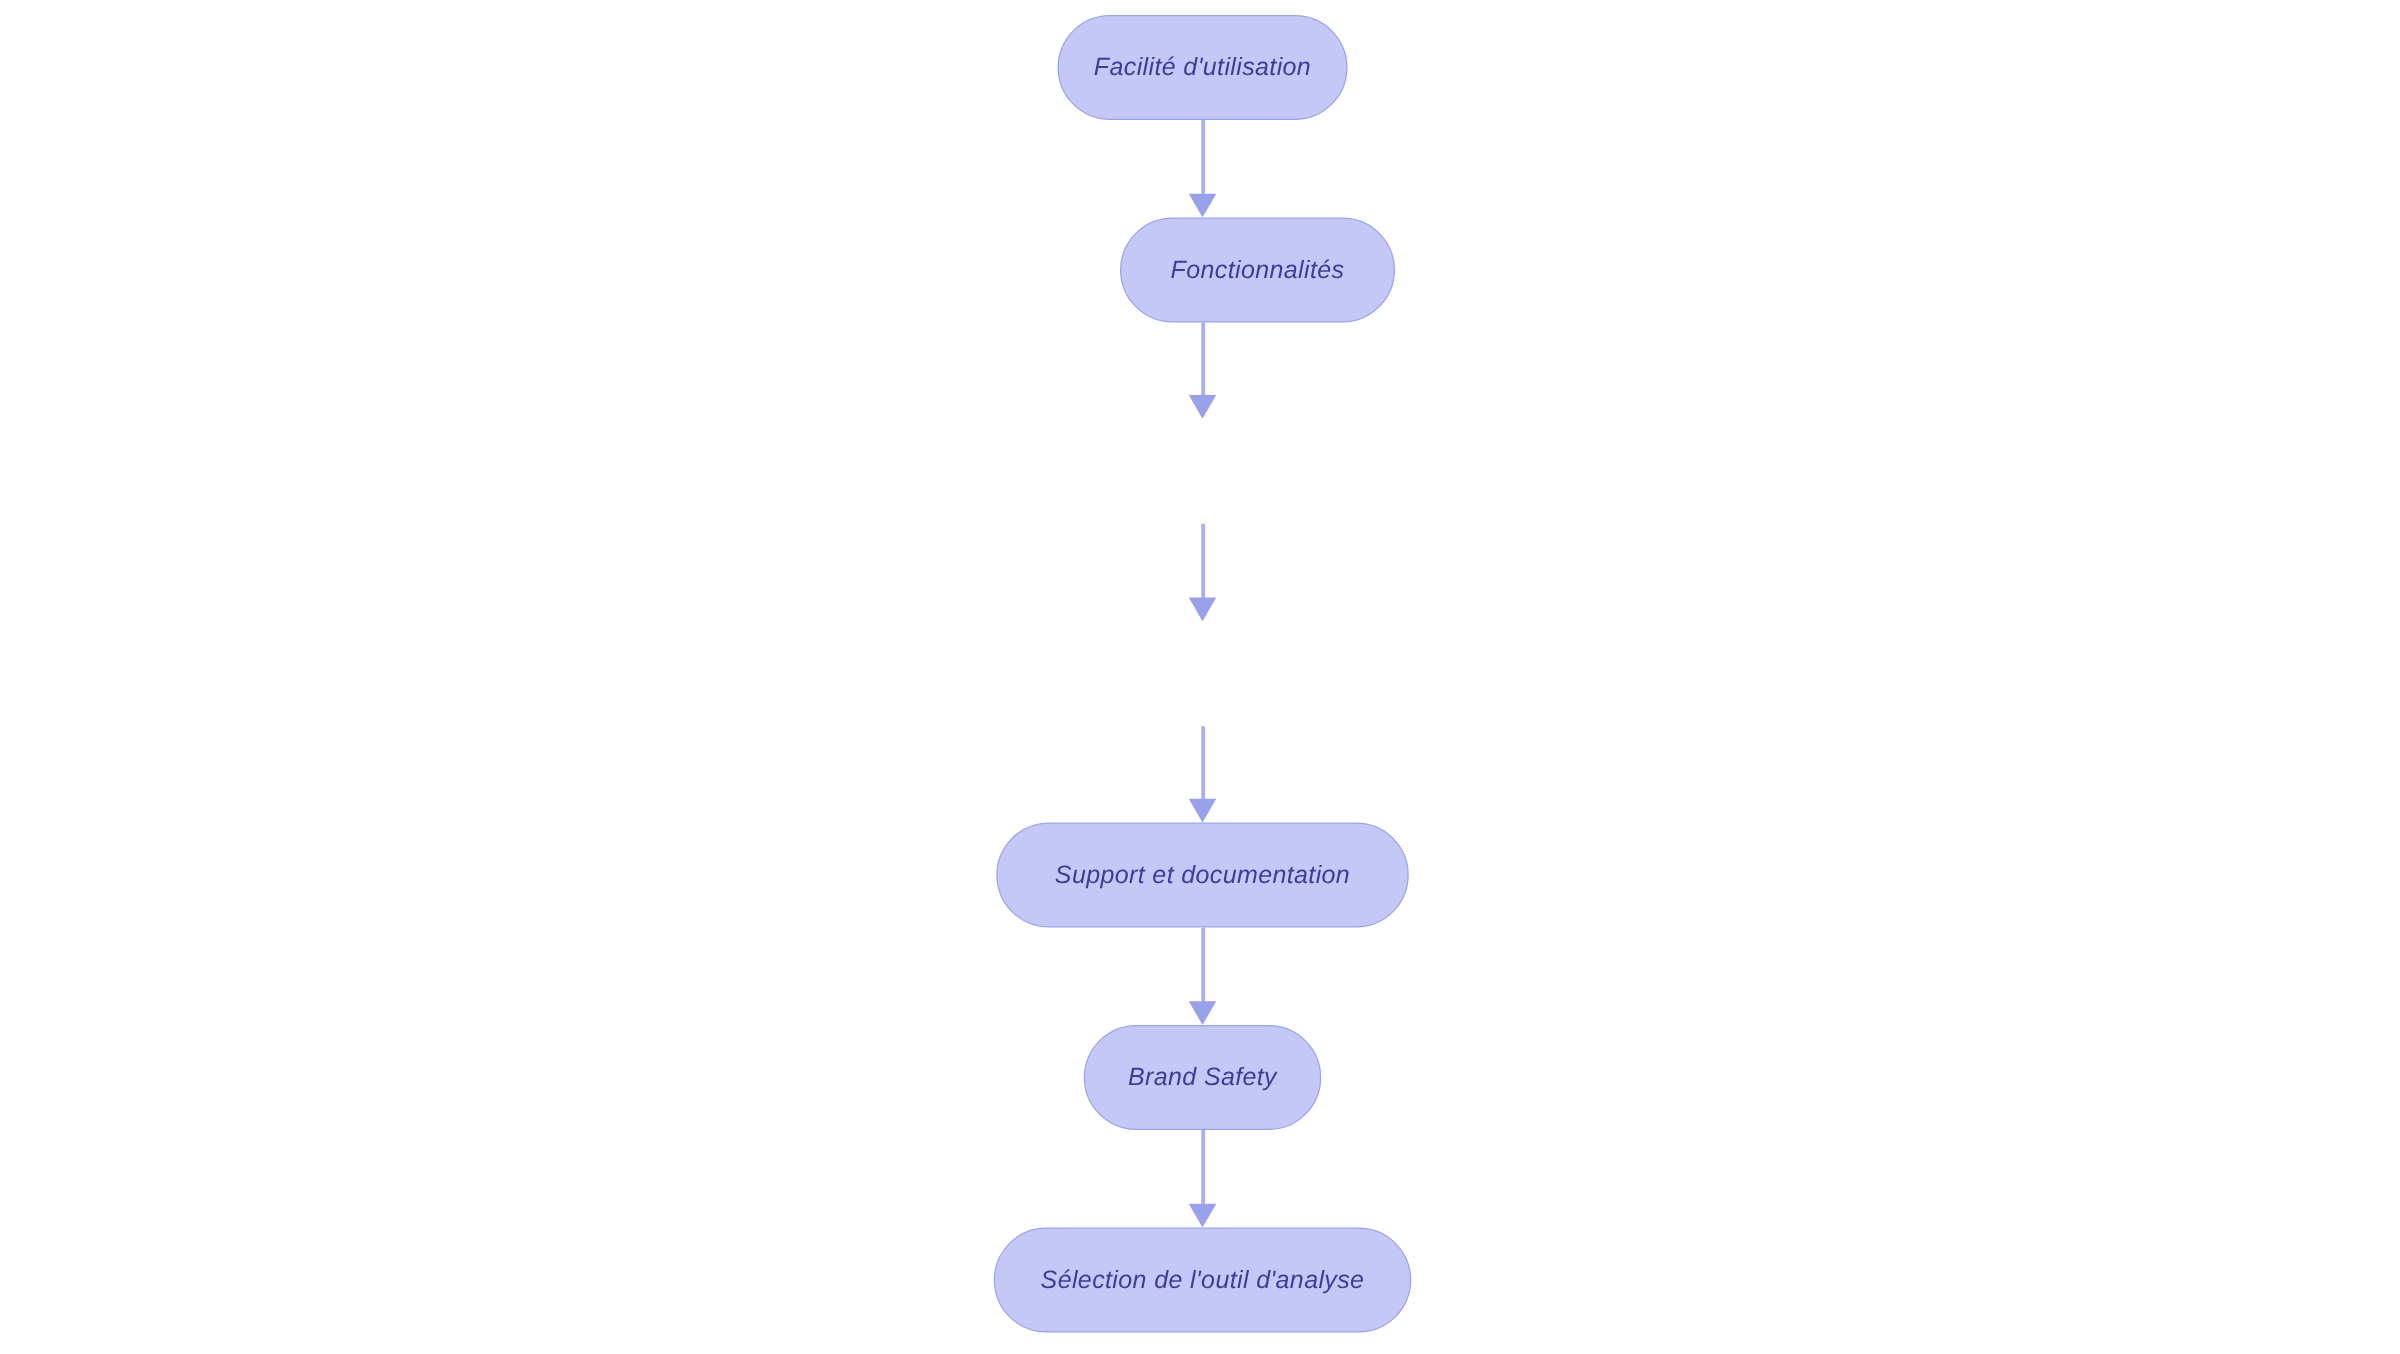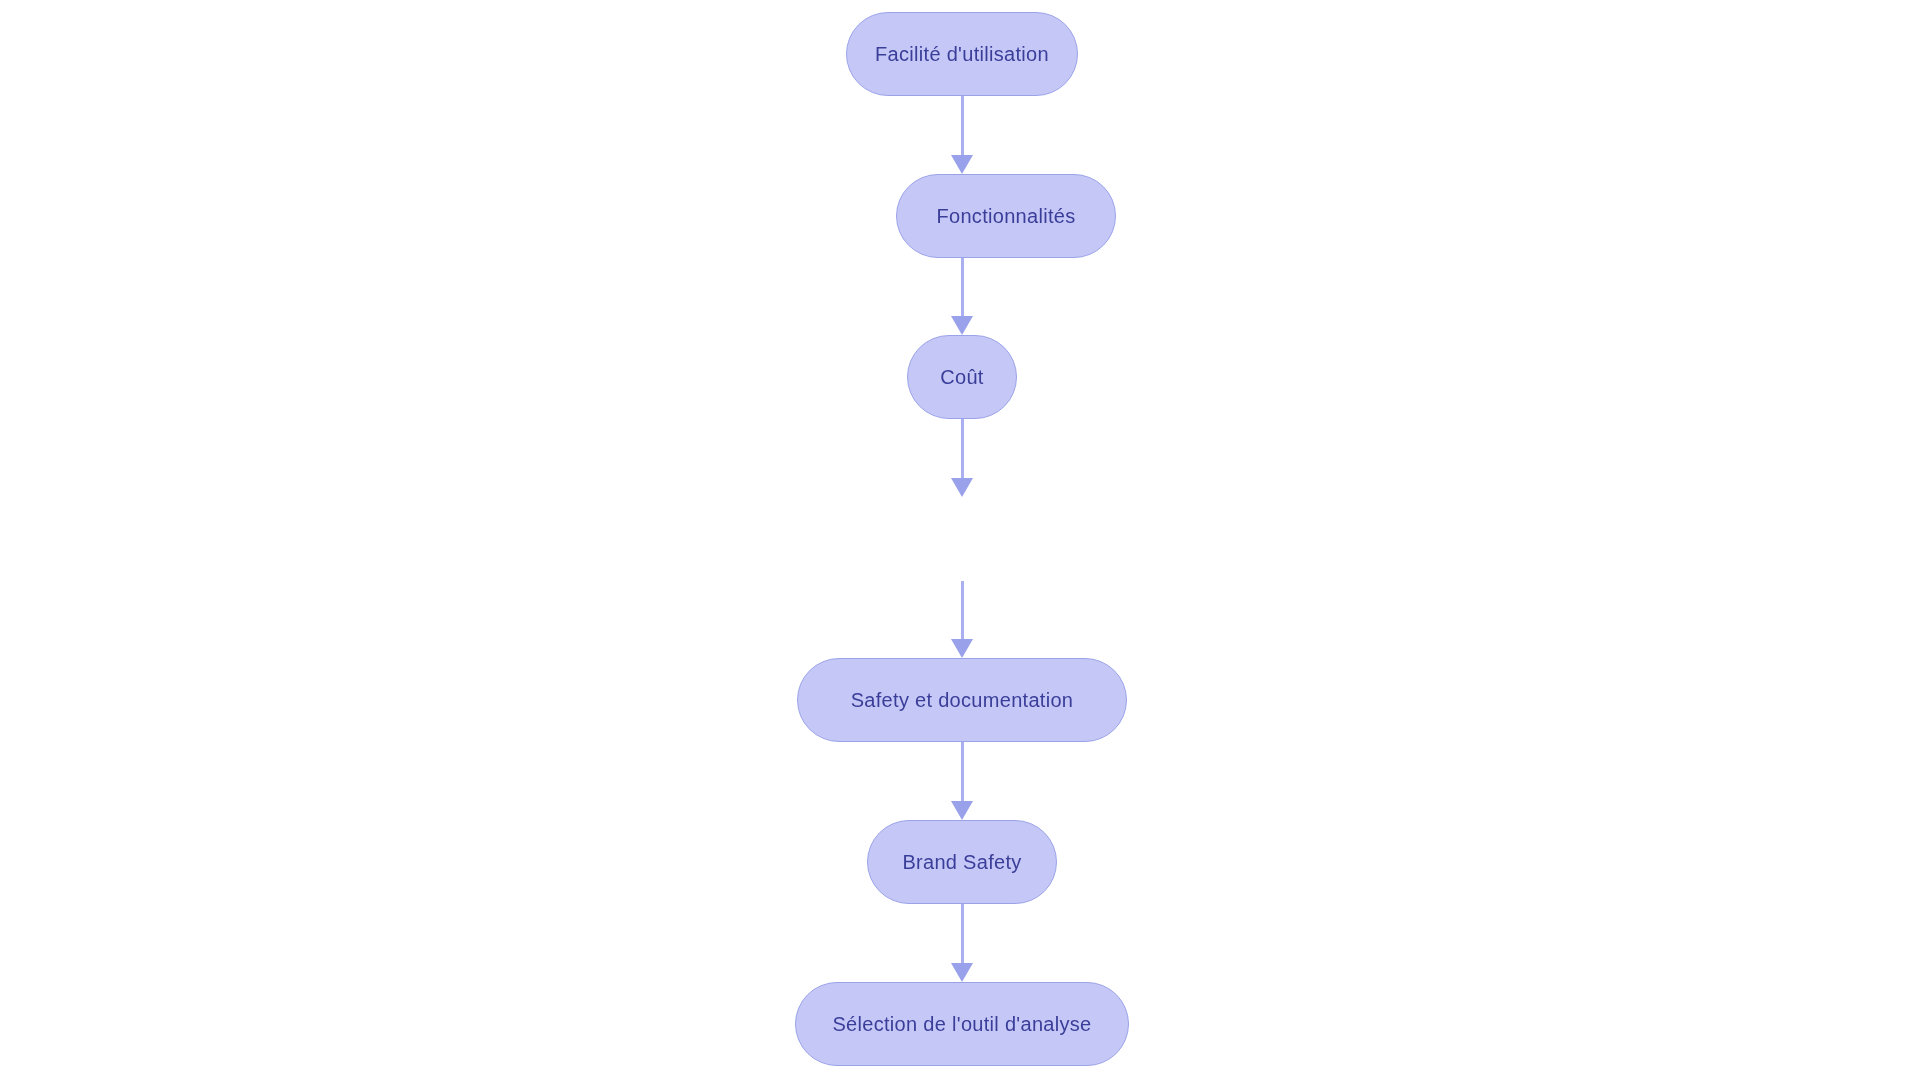--- a/index.html
+++ b/index.html
@@ -25,20 +25,21 @@
     display: flex;
     align-items: center;
     justify-content: center;
   }
   .node-label {
     color: var(--node-text, #3a3e99);
     font-size: 20px;
     letter-spacing: 0.3px;
     white-space: nowrap;
     text-align: left;
+    font-style: italic;
   }
   .edge-line {
     position: absolute;
     width: 3px;
     background: var(--arrow-line, #a9aff0);
   }
   .edge-head {
     position: absolute;
     width: 0;
     height: 0;
@@ -50,25 +51,22 @@
 </head>
 <body>
 
 <div class="canvas" id="canvas" style="--bg: #ffffff; --node-fill: #c5c8f7; --node-border: #9ba3e8; --node-text: #3a3e99; --arrow-line: #a9aff0; --arrow-head: #98a1ea;">
     <div class="node" style="left: 846px; top: 12px; width: 232px;">
       <span class="node-label">Facilité d'utilisation</span>
     </div>
     <div class="node" style="left: 896px; top: 174px; width: 220px;">
       <span class="node-label">Fonctionnalités</span>
     </div>
-    <div class="node" style="left: 907px; top: 335px; width: 110px;">
-      <span class="node-label">Coût</span>
-    </div>
     <div class="node" style="left: 797px; top: 658px; width: 330px;">
-      <span class="node-label">Safety et documentation</span>
+      <span class="node-label">Support et documentation</span>
     </div>
     <div class="node" style="left: 795px; top: 982px; width: 334px;">
       <span class="node-label">Sélection de l'outil d'analyse</span>
     </div>
     <div class="node" style="left: 867px; top: 820px; width: 190px;">
       <span class="node-label">Brand Safety</span>
     </div>
     <div class="edge-line" style="left: 960.5px; top: 96px; height: 61px;"></div>
     <div class="edge-head" style="left: 951px; top: 155px;"></div>
     <div class="edge-line" style="left: 960.5px; top: 258px; height: 60px;"></div>

